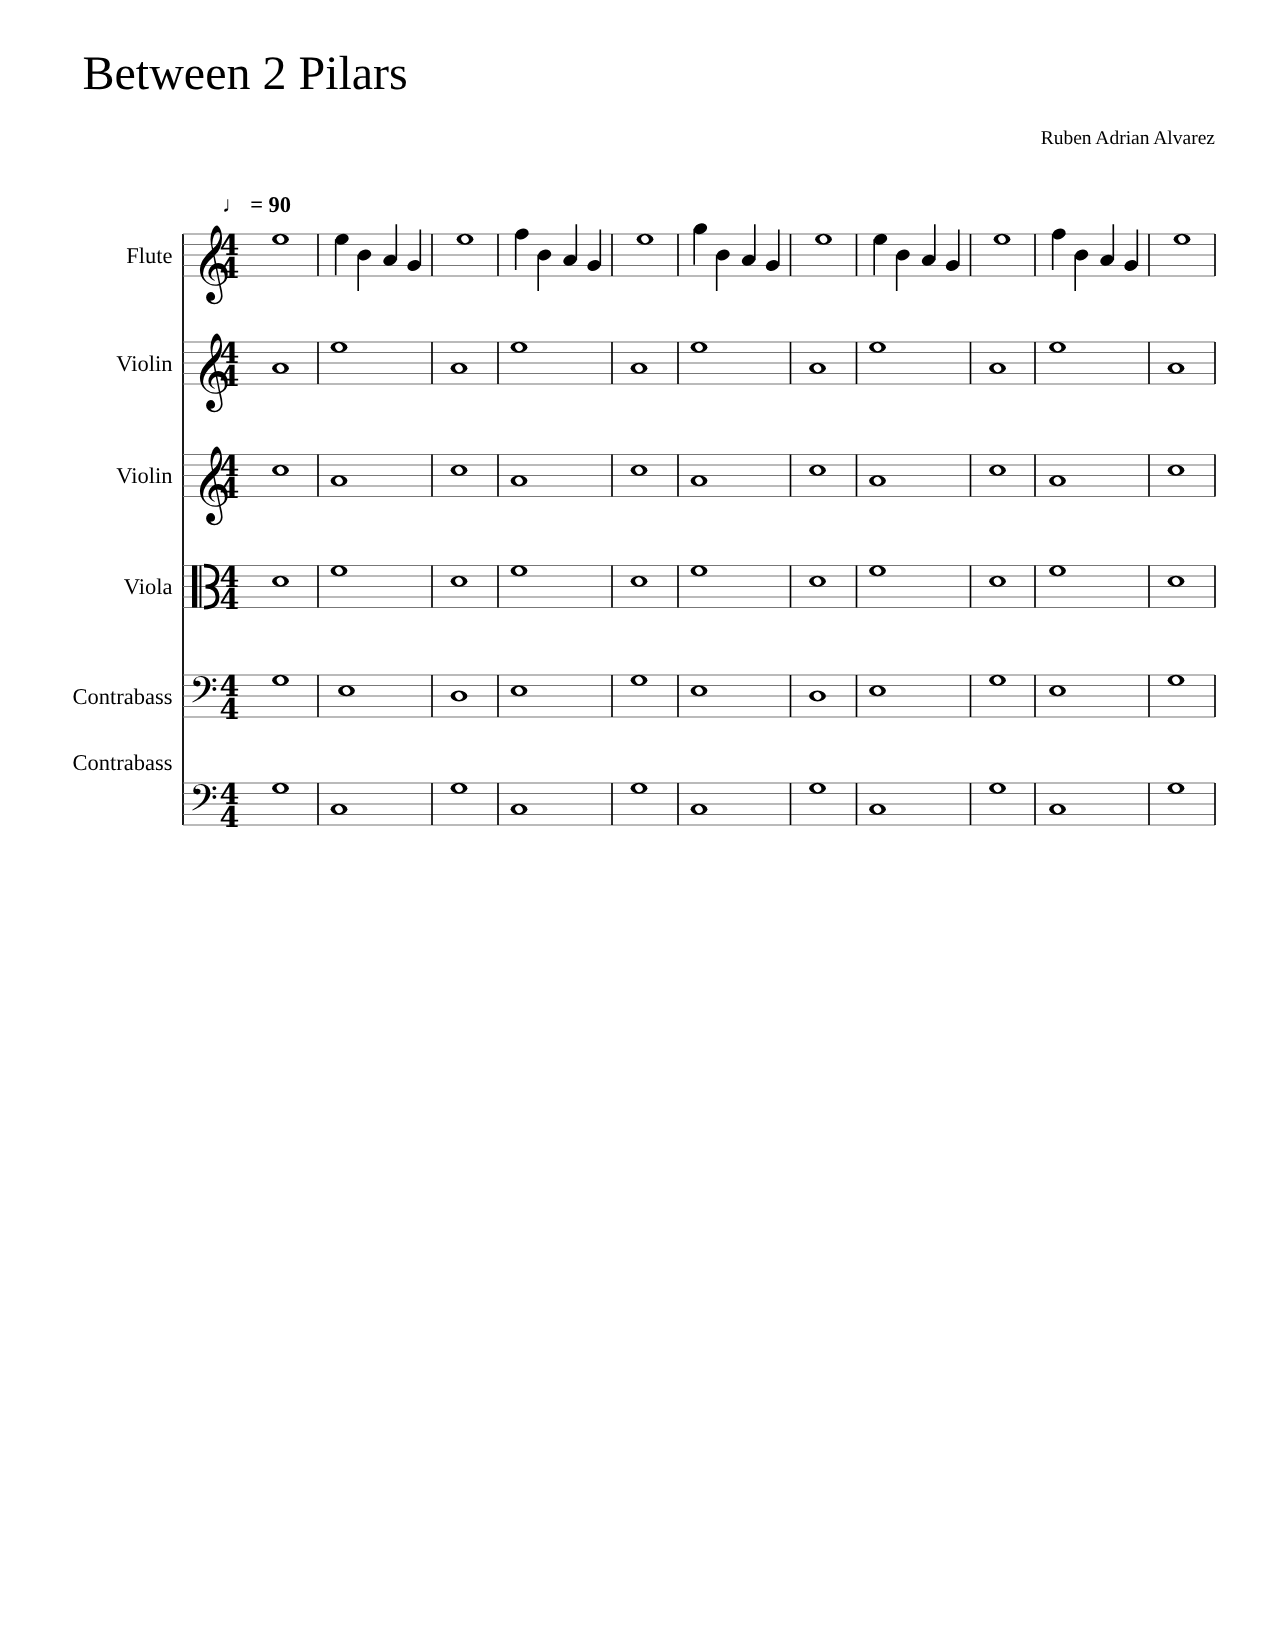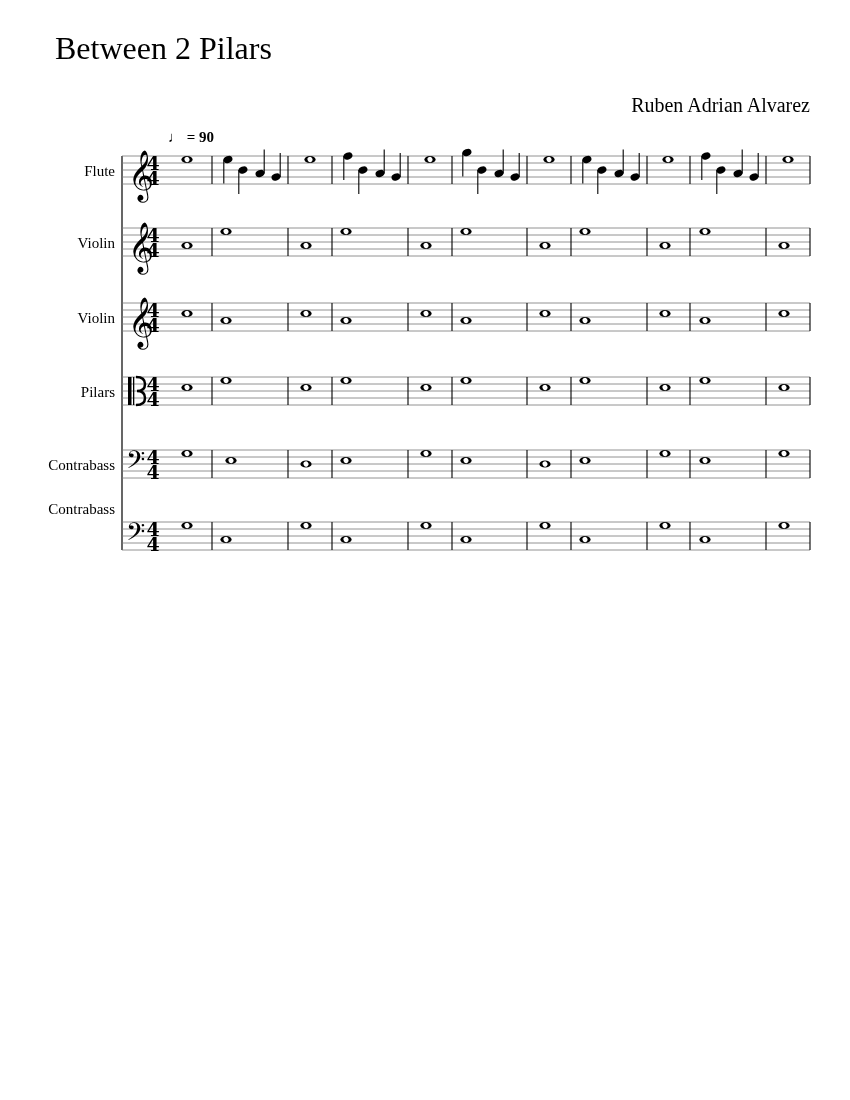--- a/index.html
+++ b/index.html
@@ -1,36 +1,36 @@
 <!DOCTYPE html>
 <html><head>
 <meta charset="utf-8">
 <style>
   html, body { margin: 0; padding: 0; background: #ffffff; }
   body { width: 850px; height: 1100px; position: relative; overflow: hidden; font-family: "Liberation Serif", "DejaVu Serif", serif; color: #000; }
   .title { position: absolute; left: 16px; width: 850px; top: 30px; text-align: left; font-size: 32px; padding-left: 39px; }
-  .composer { position: absolute; right: 40px; top: 94px; font-size: 20px; }
-  .tempo { position: absolute; left: 168px; top: 129px; font-size: 15px; font-weight: bold; }
+  .composer { position: absolute; right: 40px; top: 84px; font-size: 13px; }
+  .tempo { position: absolute; left: 148px; top: 129px; font-size: 15px; font-weight: bold; }
   .inst { position: absolute; right: 735px; font-size: 15px; text-align: center; white-space: nowrap; }
   svg.score { position: absolute; left: 0; top: 0; }
 </style>
 </head>
 <body>
 
 <div class="title">Between 2 Pilars</div>
 <div class="composer">Ruben Adrian Alvarez</div>
 <div class="tempo">
   <span>♩</span>
   <span>= 90</span>
 </div>
 
 <div class="inst" style="top:163px">Flute</div>
 <div class="inst" style="top:235px">Violin</div>
 <div class="inst" style="top:310px">Violin</div>
-<div class="inst" style="top:384px">Pilars</div>
+<div class="inst" style="top:384px">Viola</div>
 <div class="inst" style="top:457px">Contrabass</div>
 <div class="inst" style="top:501px">Contrabass</div>
 
 <svg class="score" id="score" width="850" height="1100" xmlns="http://www.w3.org/2000/svg">
     <line x1="122" y1="156" x2="122" y2="550" stroke="#000" stroke-width="1.2"></line>
     <g>
       <line x1="122" y1="156" x2="810" y2="156" stroke="#777" stroke-width="0.8"></line>
       <line x1="122" y1="163" x2="810" y2="163" stroke="#777" stroke-width="0.8"></line>
       <line x1="122" y1="170" x2="810" y2="170" stroke="#777" stroke-width="0.8"></line>
       <line x1="122" y1="177" x2="810" y2="177" stroke="#777" stroke-width="0.8"></line>

